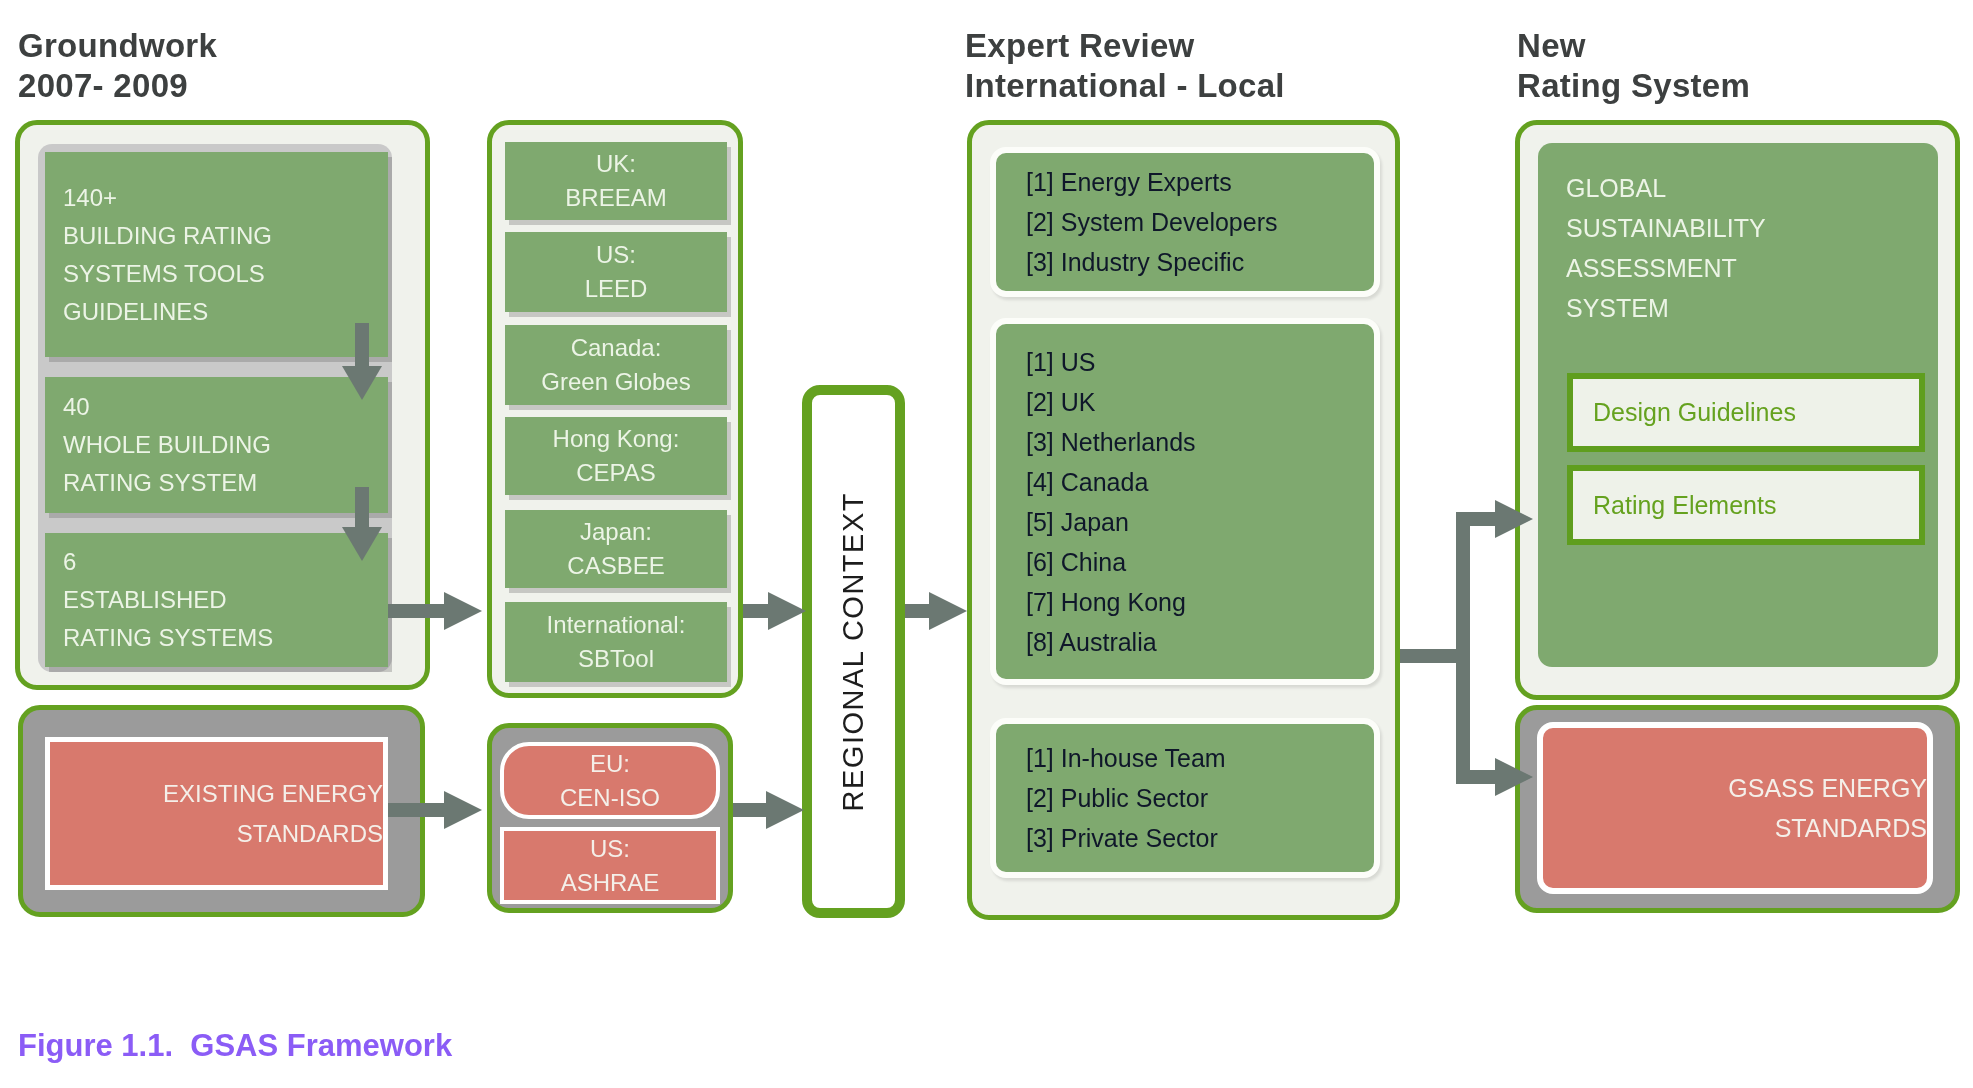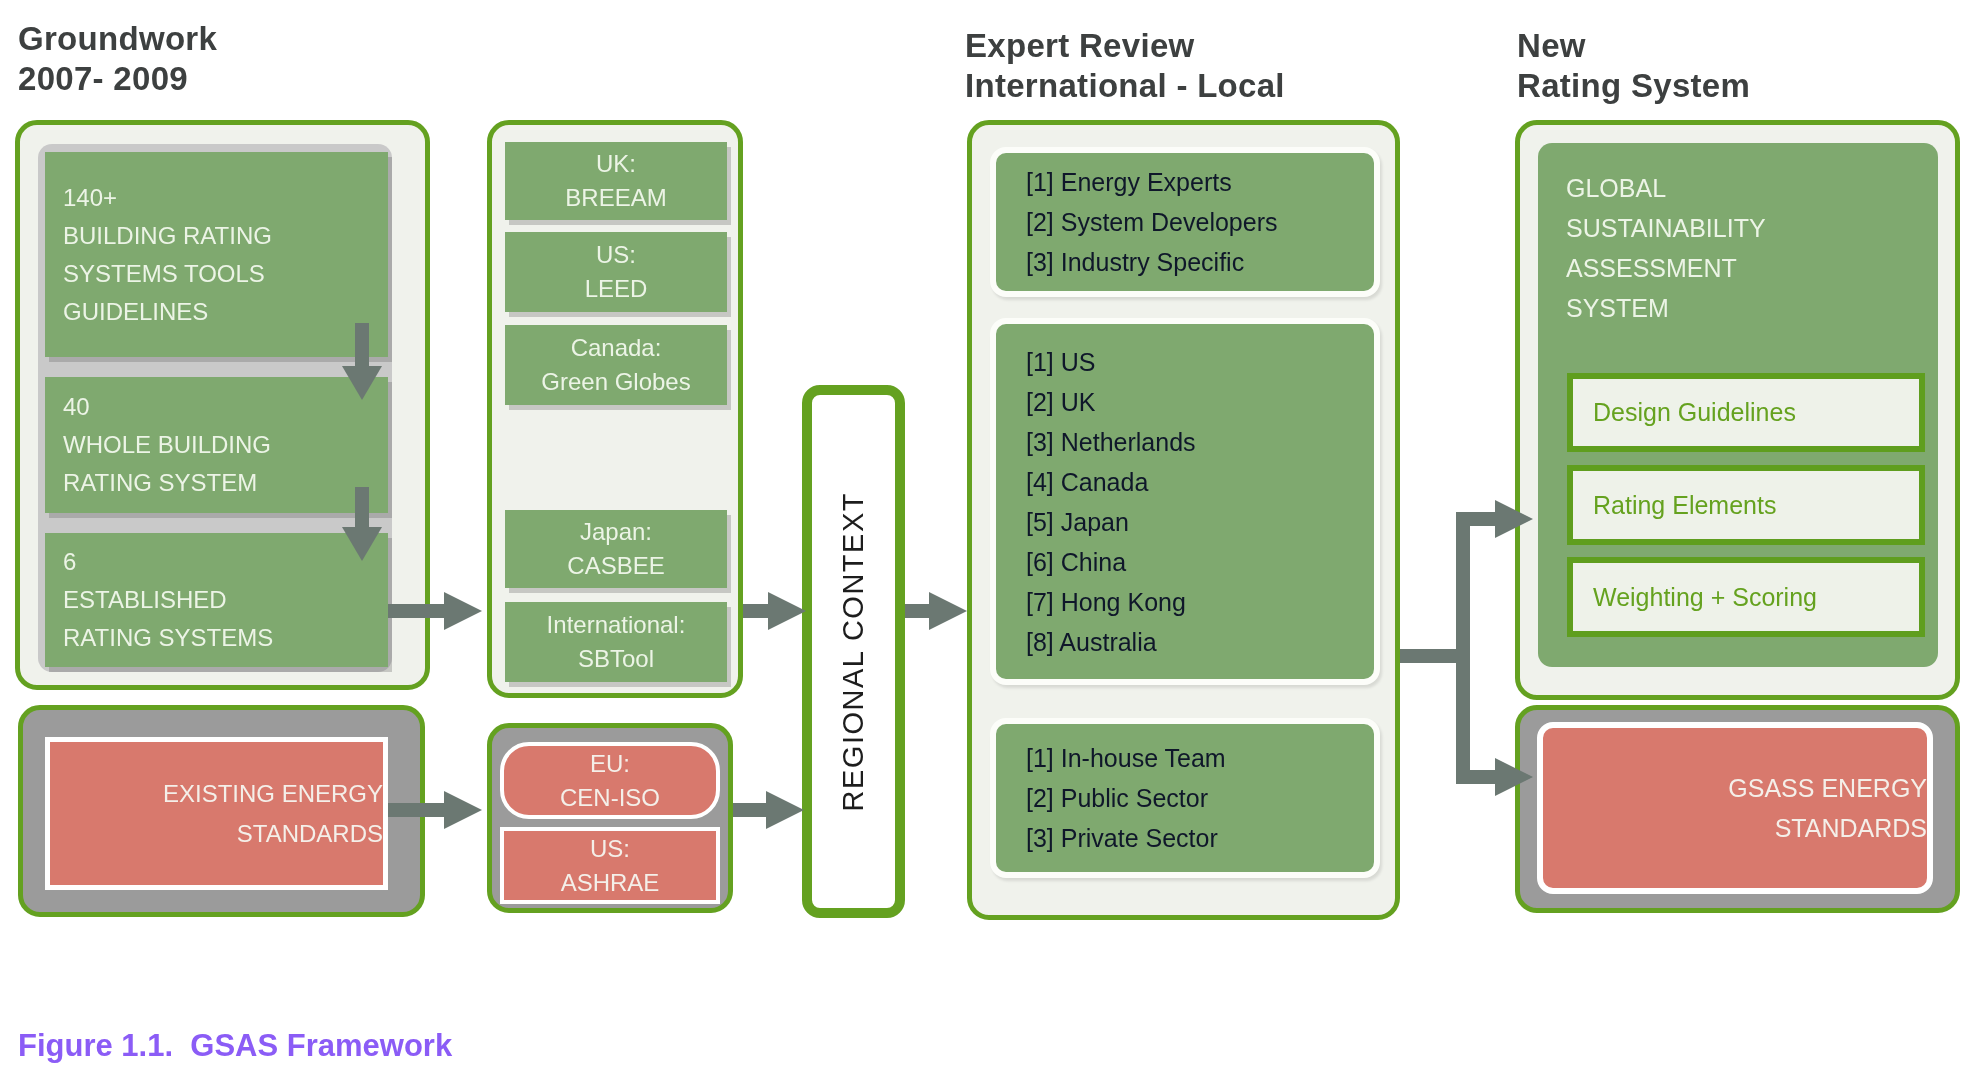--- a/index.html
+++ b/index.html
@@ -65,21 +65,21 @@
   .caption {
     position:absolute; left:18px; top:1028px; font-size:31px; font-weight:bold;
     color:#8b5cf6; white-space:pre;
   }
 </style>
 </head>
 <body>
 
 <div class="canvas">
 
-  <div class="coltitle" style="left:18px; top:19px;">
+  <div class="coltitle" style="left:18px; top:26px;">
     <div>Groundwork</div>
     <div>2007- 2009</div>
   </div>
   <div class="coltitle" style="left:965px; top:26px;">
     <div>Expert Review</div>
     <div>International - Local</div>
   </div>
   <div class="coltitle" style="left:1517px; top:26px;">
     <div>New</div>
     <div>Rating System</div>
@@ -116,20 +116,24 @@
     <div>UK:</div>
     <div>BREEAM</div>
   </div>
   <div class="gbox centeral" style="left:505px; top:232px; width:222px; height:80px;">
     <div>US:</div>
     <div>LEED</div>
   </div>
   <div class="gbox centeral" style="left:505px; top:325px; width:222px; height:80px;">
     <div>Canada:</div>
     <div>Green Globes</div>
+  </div>
+  <div class="gbox centeral" style="left:505px; top:417px; width:222px; height:78px;">
+    <div>Hong Kong:</div>
+    <div>CEPAS</div>
   </div>
   <div class="gbox centeral" style="left:505px; top:510px; width:222px; height:78px;">
     <div>Japan:</div>
     <div>CASBEE</div>
   </div>
   <div class="gbox centeral" style="left:505px; top:602px; width:222px; height:80px;">
     <div>International:</div>
     <div>SBTool</div>
   </div>
 
@@ -176,23 +180,20 @@
     <div>SUSTAINABILITY</div>
     <div>ASSESSMENT</div>
     <div>SYSTEM</div>
   </div>
   <div class="subbox" style="left:1567px; top:373px; width:358px; height:79px;">
     <div>Design Guidelines</div>
   </div>
   <div class="subbox" style="left:1567px; top:465px; width:358px; height:80px;">
     <div>Rating Elements</div>
   </div>
-  <div class="subbox" style="left:1567px; top:557px; width:358px; height:80px;">
-    <div>Weighting + Scoring</div>
-  </div>
 
   <div class="panel graybg" style="left:1515px; top:705px; width:445px; height:208px;"></div>
   <div class="rbox leftal" style="left:1537px; top:722px; width:396px; height:172px; border-width:6px; border-radius:16px; padding-left:28px; font-size:25px;">
     <div>GSASS ENERGY</div>
     <div>STANDARDS</div>
   </div>
 
   <div class="stem-v" style="left:355px; top:323px; height:45px;"></div>
   <div class="head-d" style="left:342px; top:366px;"></div>
   <div class="stem-v" style="left:355px; top:487px; height:42px;"></div>

